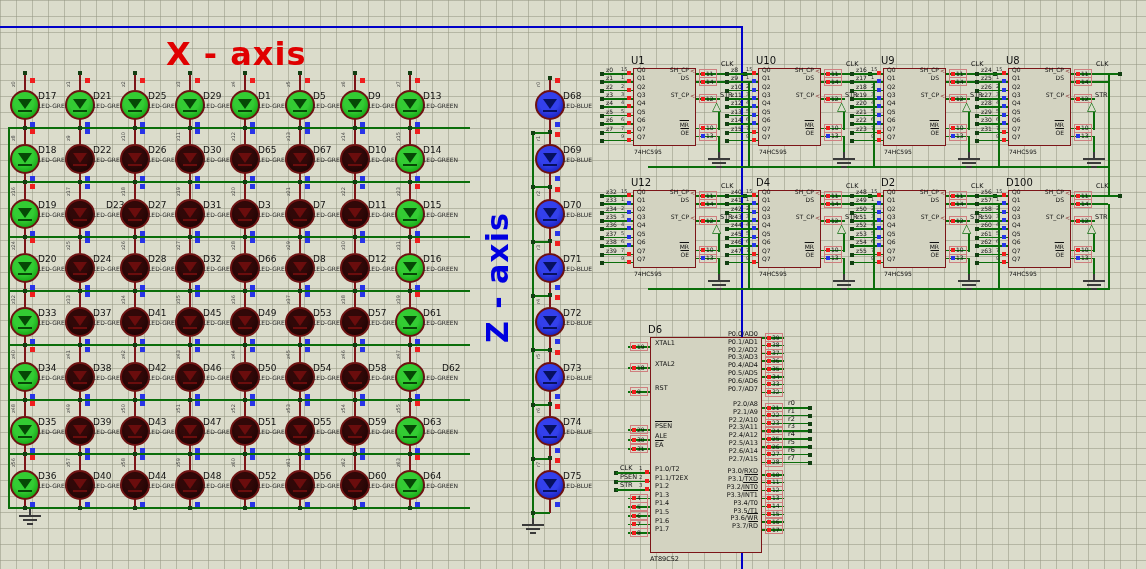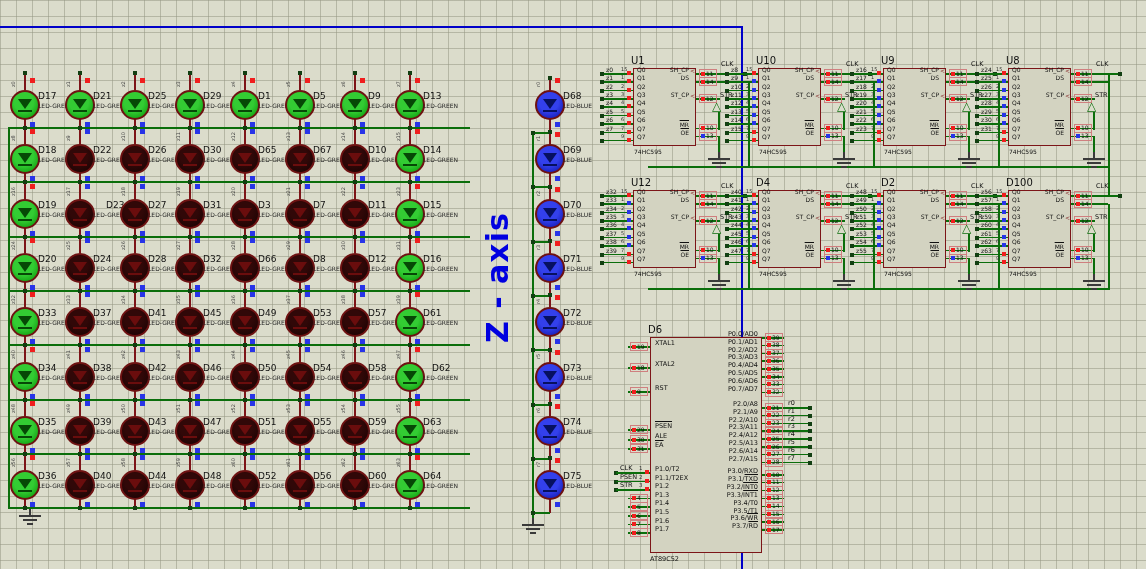--- a/index.html
+++ b/index.html
@@ -31,20 +31,21 @@
   .bar{text-decoration:overline;}
   .tag{position:absolute;font-size:5px;color:#444;transform:rotate(-90deg);transform-origin:left bottom;white-space:nowrap;}
   .gnd{position:absolute;}
   .gnd i{position:absolute;background:#3a3a3a;display:block;}
   .vcc{position:absolute;color:#0b6e0b;font-size:12px;line-height:1;font-weight:bold;}
 </style>
 </head>
 <body>
 
 <div id="scene">
+  <div class="t" style="left:166px;top:38px;font-size:32px;font-weight:bold;color:#e00000;letter-spacing:1px;">X - axis</div>
   <div class="t" style="left:440px;top:256px;width:130px;height:44px;font-size:30px;font-weight:bold;color:#0000e0;
               text-align:center;transform:rotate(-90deg);letter-spacing:1px;">Z - axis</div>
 <div class="wire-b" style="left: 0px; top: 26px; width: 743px; height: 2px;"></div>
     <div class="wire-b" style="left: 741px; top: 26px; width: 2px; height: 543px;"></div>
     <div class="wire-g" style="left: 8px; top: 127px; width: 462px; height: 2px;"></div>
     <div class="wire-g" style="left: 8px; top: 181px; width: 462px; height: 2px;"></div>
     <div class="wire-g" style="left: 8px; top: 236px; width: 462px; height: 2px;"></div>
     <div class="wire-g" style="left: 8px; top: 290px; width: 462px; height: 2px;"></div>
     <div class="wire-g" style="left: 8px; top: 344px; width: 462px; height: 2px;"></div>
     <div class="wire-g" style="left: 8px; top: 399px; width: 462px; height: 2px;"></div>
@@ -624,21 +625,21 @@
     <div class="wire-r" style="left: 409px; top: 345px; width: 2px; height: 17px;"></div>
     <div class="node" style="left: 408px; top: 343px;"></div>
     <div class="tag" style="left: 401px; top: 353px;">z47</div>
     <div class="sq r" style="left: 415px; top: 347px;"></div>
     <div class="wire-r" style="left: 409px; top: 390px; width: 2px; height: 10px;"></div>
     <div class="node" style="left: 408px; top: 398px;"></div>
     <div class="sq b" style="left: 415px; top: 394px;"></div>
     <div class="led lit-g" style="left: 395px; top: 362px;"></div>
     <div class="tri" style="left: 403px; top: 371px; border-top-color: rgb(6, 72, 6);"></div>
     <div class="tribar" style="left: 403px; top: 382px; background: rgb(6, 72, 6);"></div>
-    <div class="t" style="left: 432px; top: 364px; font-size: 9px;">D62</div>
+    <div class="t" style="left: 442px; top: 364px; font-size: 9px;">D62</div>
     <div class="t" style="left: 423px; top: 375px; font-size: 6px; color: rgb(34, 34, 34);">LED-GREEN</div>
     <div class="wire-r" style="left: 24px; top: 400px; width: 2px; height: 16px;"></div>
     <div class="node" style="left: 23px; top: 398px;"></div>
     <div class="tag" style="left: 16px; top: 407px;">z48</div>
     <div class="sq r" style="left: 30px; top: 401px;"></div>
     <div class="wire-r" style="left: 24px; top: 444px; width: 2px; height: 10px;"></div>
     <div class="node" style="left: 23px; top: 452px;"></div>
     <div class="sq b" style="left: 30px; top: 448px;"></div>
     <div class="led lit-g" style="left: 10px; top: 416px;"></div>
     <div class="tri" style="left: 18px; top: 425px; border-top-color: rgb(6, 72, 6);"></div>

